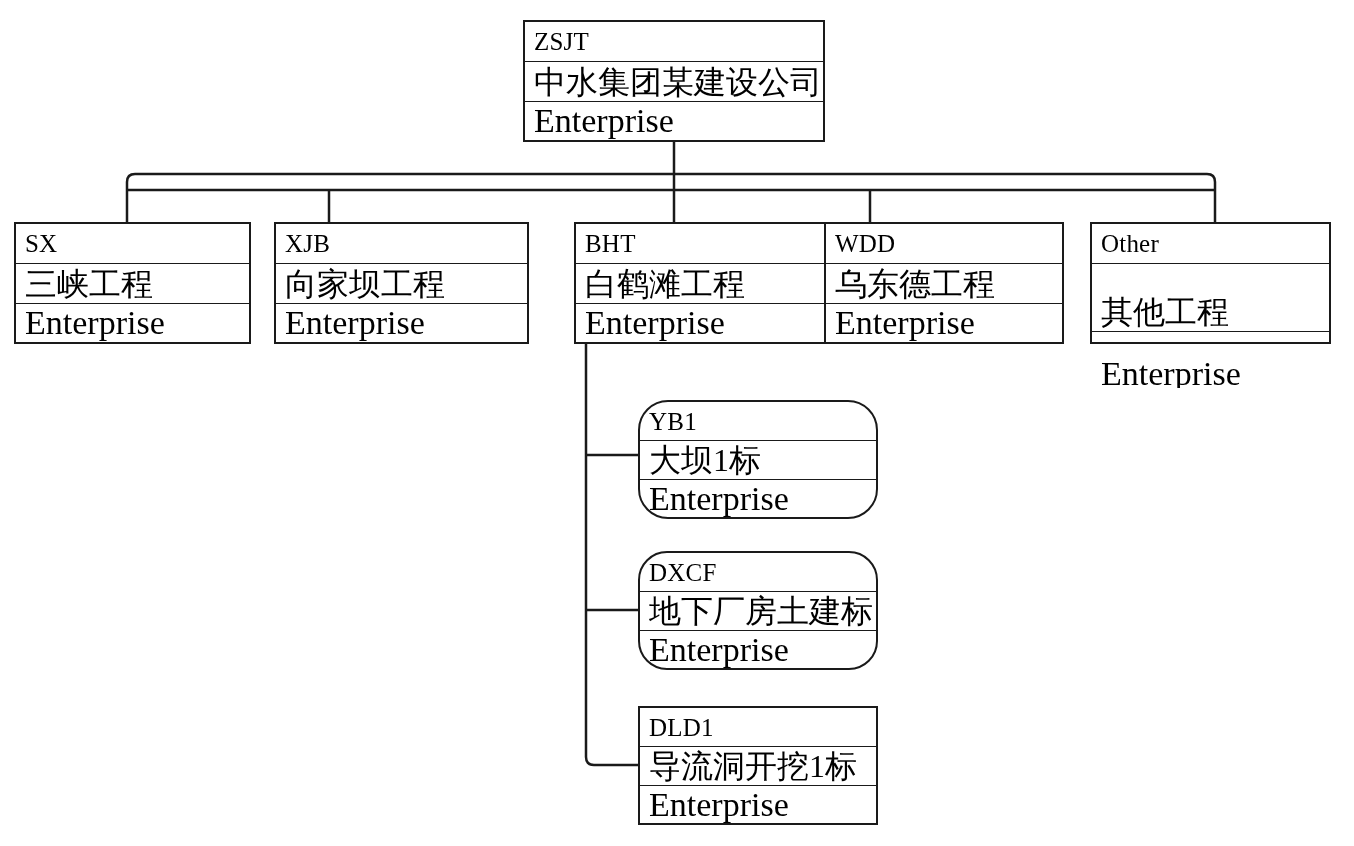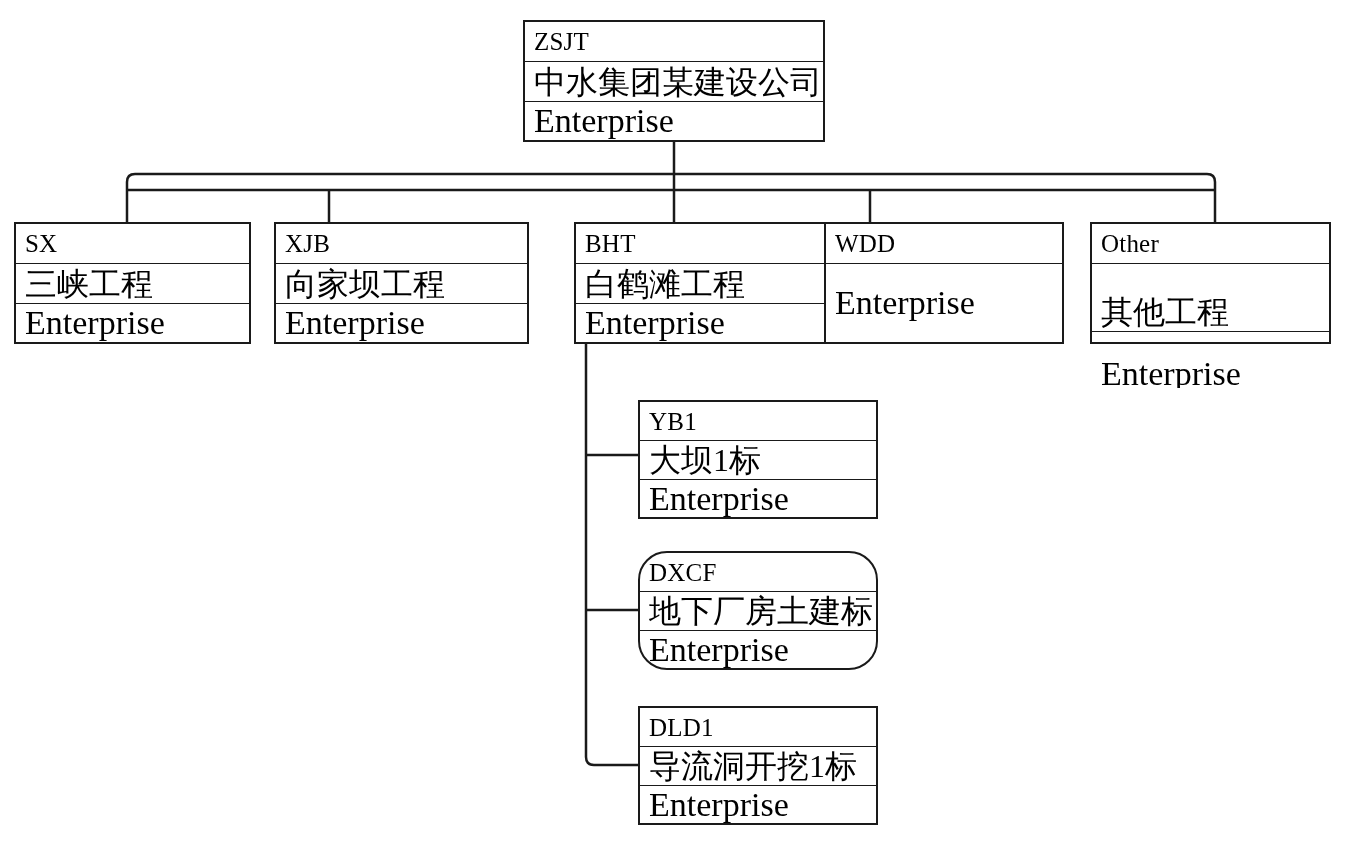--- a/index.html
+++ b/index.html
@@ -109,30 +109,31 @@
   </div>
 
   <div class="node" style="left:546px; top:222px; width:254px; height:122px;margin-left:28px;">
     <div class="node-row row-code">BHT</div>
     <div class="node-row row-name">白鹤滩工程</div>
     <div class="node-row row-type">Enterprise</div>
   </div>
 
   <div class="node" style="left:824px; top:222px; width:240px; height:122px;justify-content:center;">
     <div class="node-row row-code">WDD</div>
+    <div class="node-row row-name">乌东德工程</div>
     <div class="node-row row-type">Enterprise</div>
   </div>
 
   <div class="node" style="left:1090px; top:222px; width:241px; height:122px;gap:28px;">
     <div class="node-row row-code">Other</div>
     <div class="node-row row-name">其他工程</div>
     <div class="node-row row-type">Enterprise</div>
   </div>
 
-  <div class="node node-child" style="left:638px; top:400px; width:240px; height:119px;">
+  <div class="node node-child" style="left:638px; top:400px; width:240px; height:119px;border-radius:30px;">
     <div class="node-row row-code">YB1</div>
     <div class="node-row row-name">大坝1标</div>
     <div class="node-row row-type">Enterprise</div>
   </div>
 
   <div class="node node-child" style="left:638px; top:551px; width:240px; height:119px;border-radius:29px;">
     <div class="node-row row-code">DXCF</div>
     <div class="node-row row-name">地下厂房土建标</div>
     <div class="node-row row-type">Enterprise</div>
   </div>

